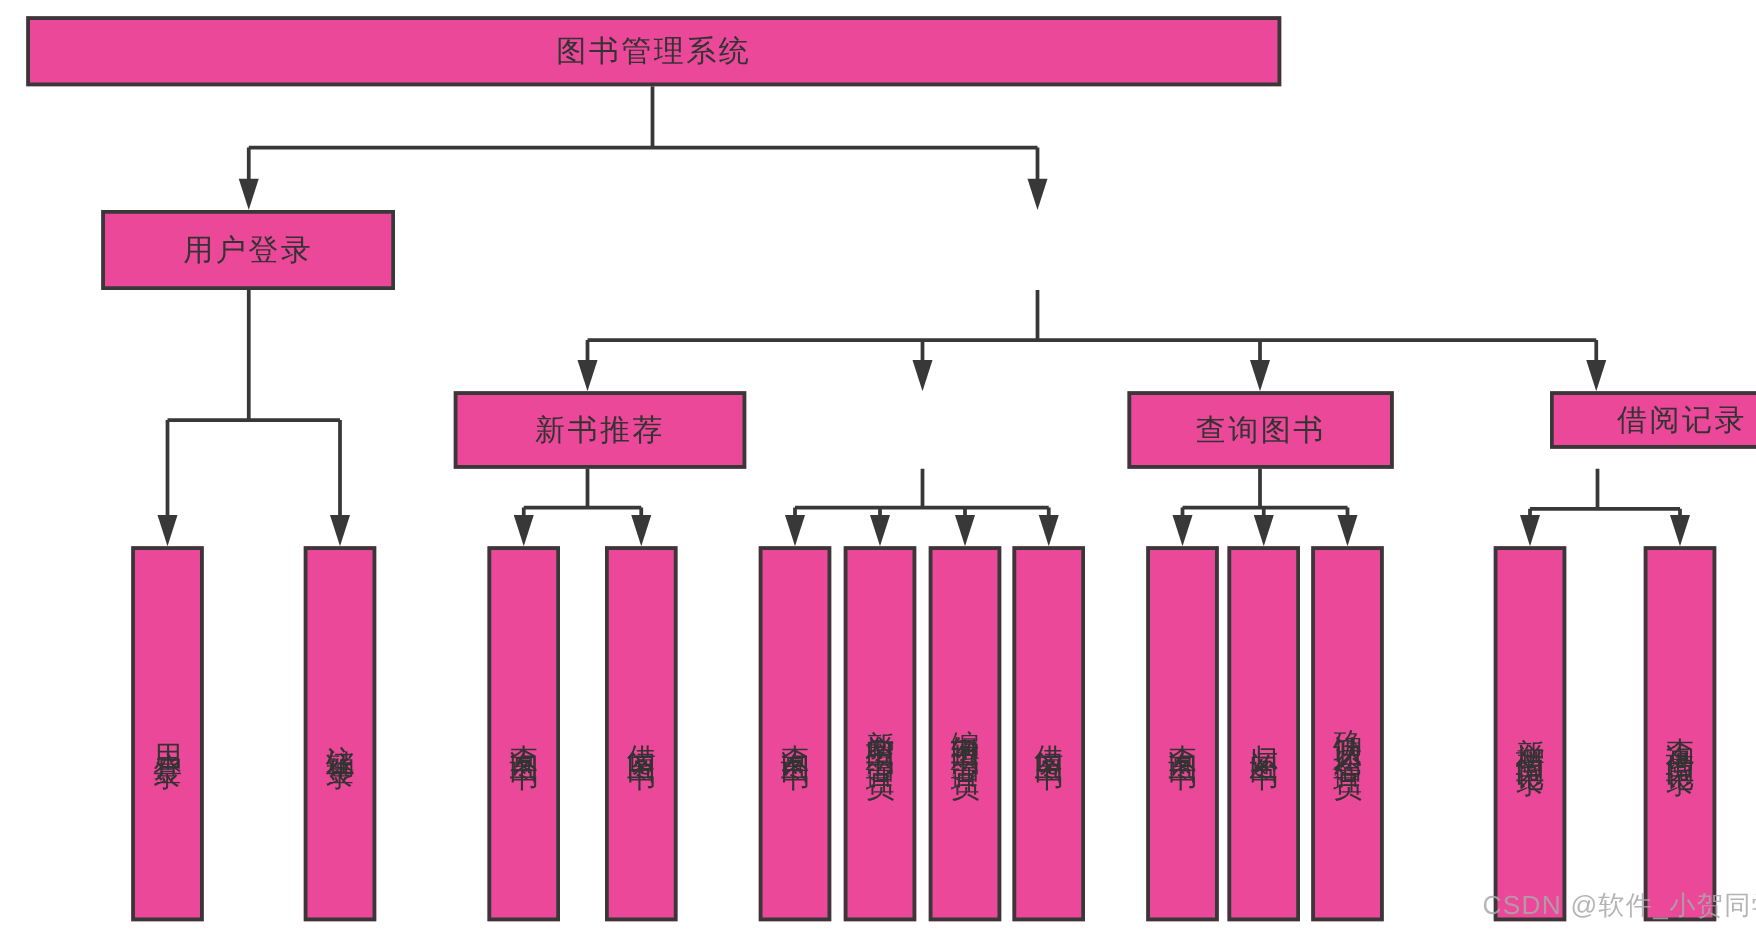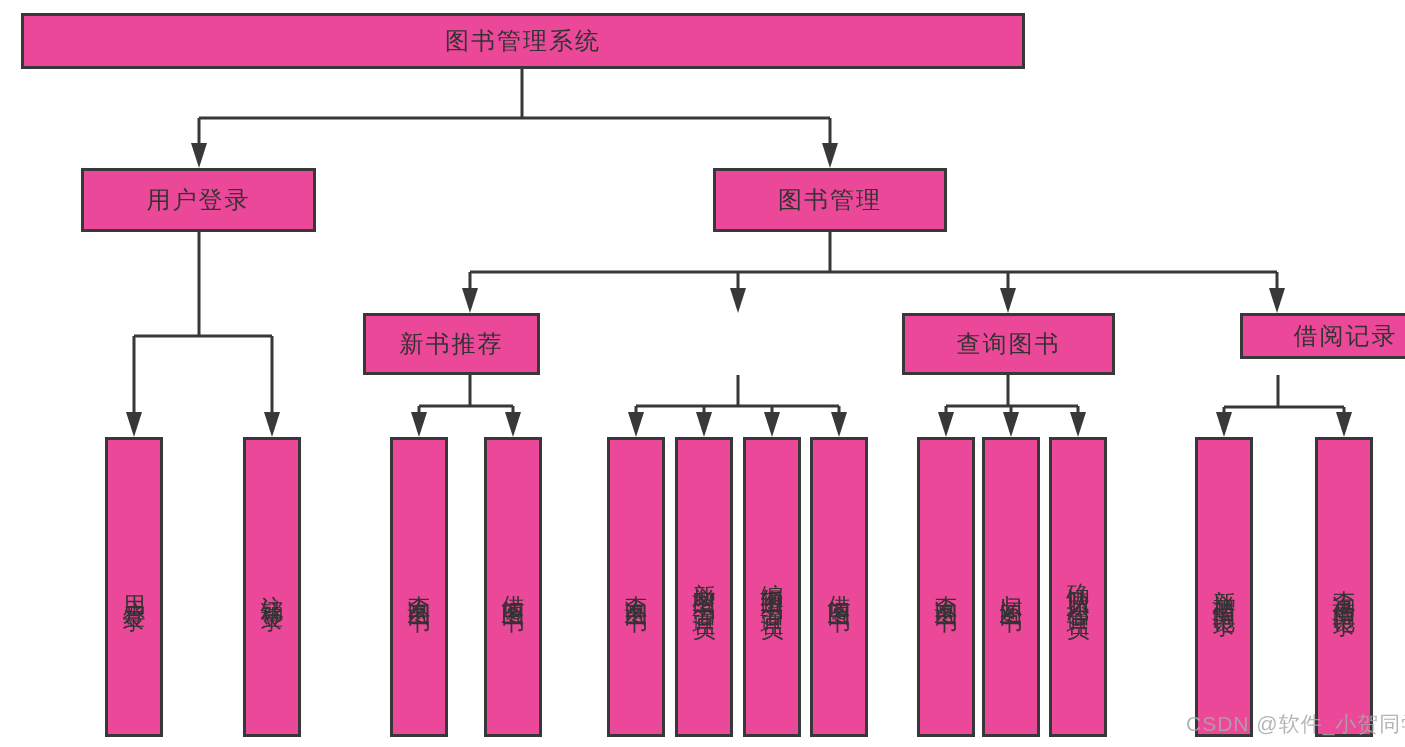--- a/index.html
+++ b/index.html
@@ -78,25 +78,22 @@
     </g>
   </svg>
 
   <div class="node h-node" style="left:21px;top:13px;width:1004px;height:56px">
     <span>图书管理系统</span>
   </div>
 
   <div class="node h-node" style="left:81px;top:168px;width:235px;height:64px">
     <span>用户登录</span>
   </div>
-  <div class="node h-node" style="left:713px;top:168px;width:234px;height:64px">
-    <span>图书管理</span>
-  </div>
 
-  <div class="node h-node" style="left:363px;top:313px;width:177px;height:62px">
+  <div class="node h-node" style="left:363px;top:313px;width:234px;height:62px">
     <span>新书推荐</span>
   </div>
   <div class="node h-node" style="left:902px;top:313px;width:213px;height:62px">
     <span>查询图书</span>
   </div>
   <div class="node h-node" style="left:1240px;top:313px;width:211px;height:46px">
     <span>借阅记录</span>
   </div>
 
   <div class="node v-node" style="left:105px">

